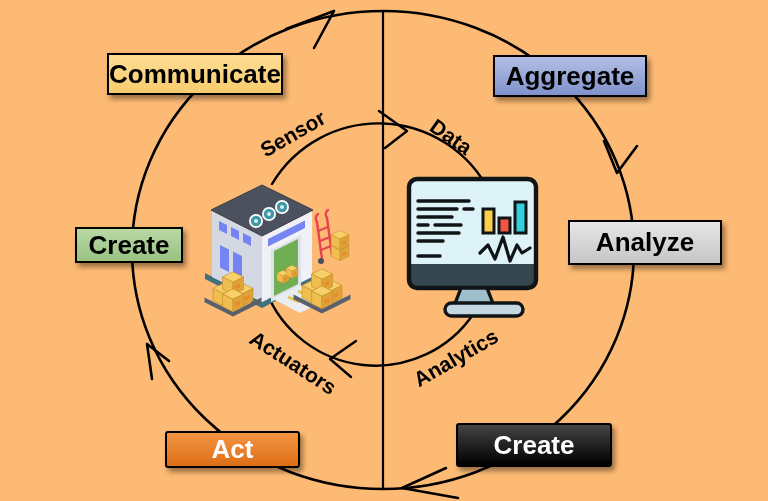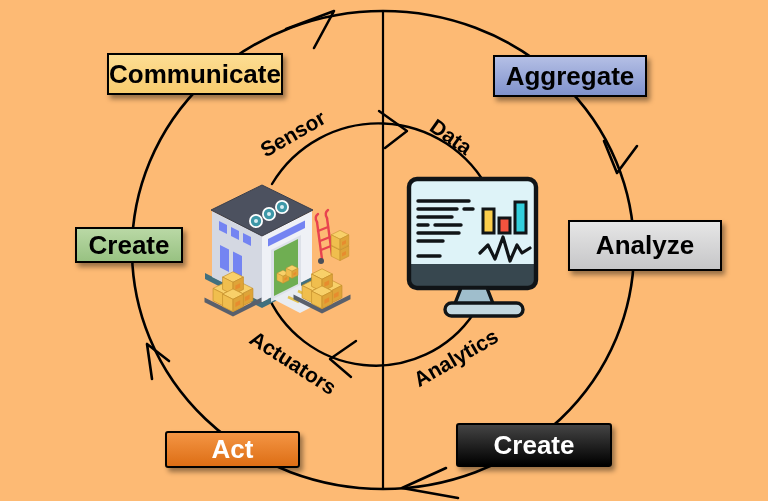--- a/index.html
+++ b/index.html
@@ -10,21 +10,21 @@
   svg.layer{position:absolute;left:0;top:0;z-index:1;}
   .stage{
     position:absolute;z-index:2;display:flex;align-items:center;justify-content:center;
     border:2.5px solid #000;font-weight:bold;color:#000;font-size:26px;
     box-shadow:3px 4px 5px rgba(0,0,0,0.40);box-sizing:border-box;white-space:nowrap;
   }
   .stage-communicate{left:107px;top:53px;width:176px;height:42px;
     background:linear-gradient(#FDDD93,#F8CC6E);}
   .stage-aggregate{left:493px;top:55px;width:154px;height:42px;
     background:linear-gradient(#B4BFE5,#8092CC);}
-  .stage-analyze{left:568px;top:220px;width:154px;height:51px;
+  .stage-analyze{left:568px;top:220px;width:154px;height:45px;
     background:linear-gradient(#E6E6E6,#C6C6C8);}
   .stage-insight{left:456px;top:423px;width:156px;height:44px;border-radius:3px;
     background:linear-gradient(#444444,#000000);color:#fff;}
   .stage-act{left:142px;top:431px;width:135px;height:37px;border-radius:3px;
     background:linear-gradient(#F4954481,#DD6E15);background:linear-gradient(#F49544,#DD6E15);color:#fff;margin-left:23px;}
   .stage-create{left:43px;top:227px;width:108px;height:36px;
     background:linear-gradient(#B9D8A5,#98C282);margin-left:32px;}
   .flow-label{
     position:absolute;z-index:2;font-weight:bold;font-size:21px;color:#000;white-space:nowrap;
   }

